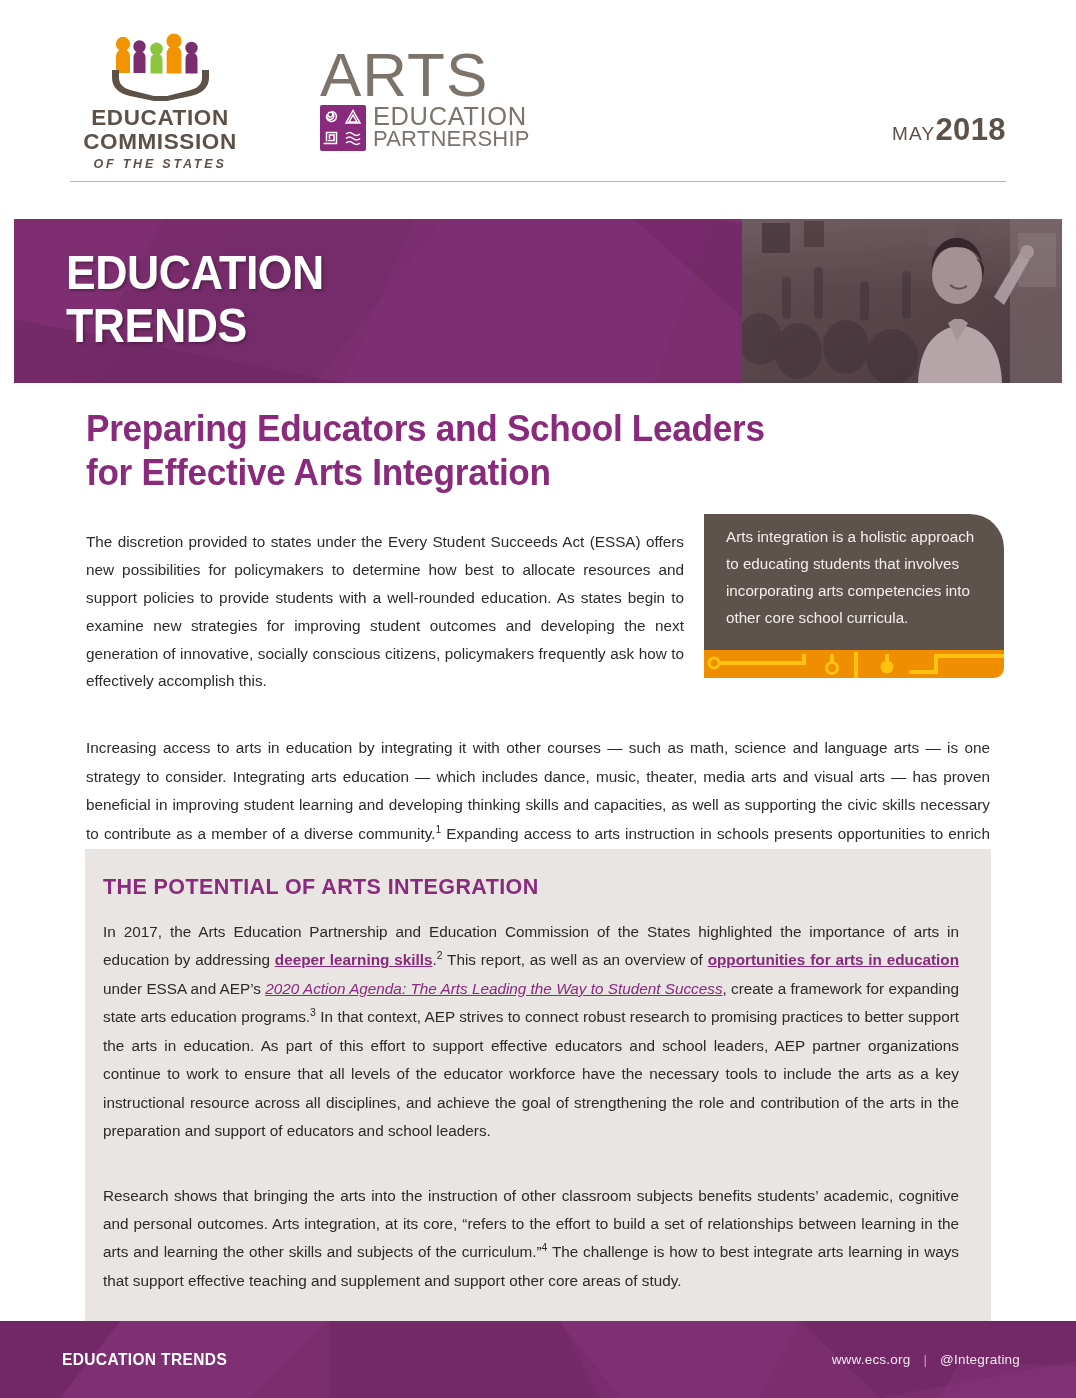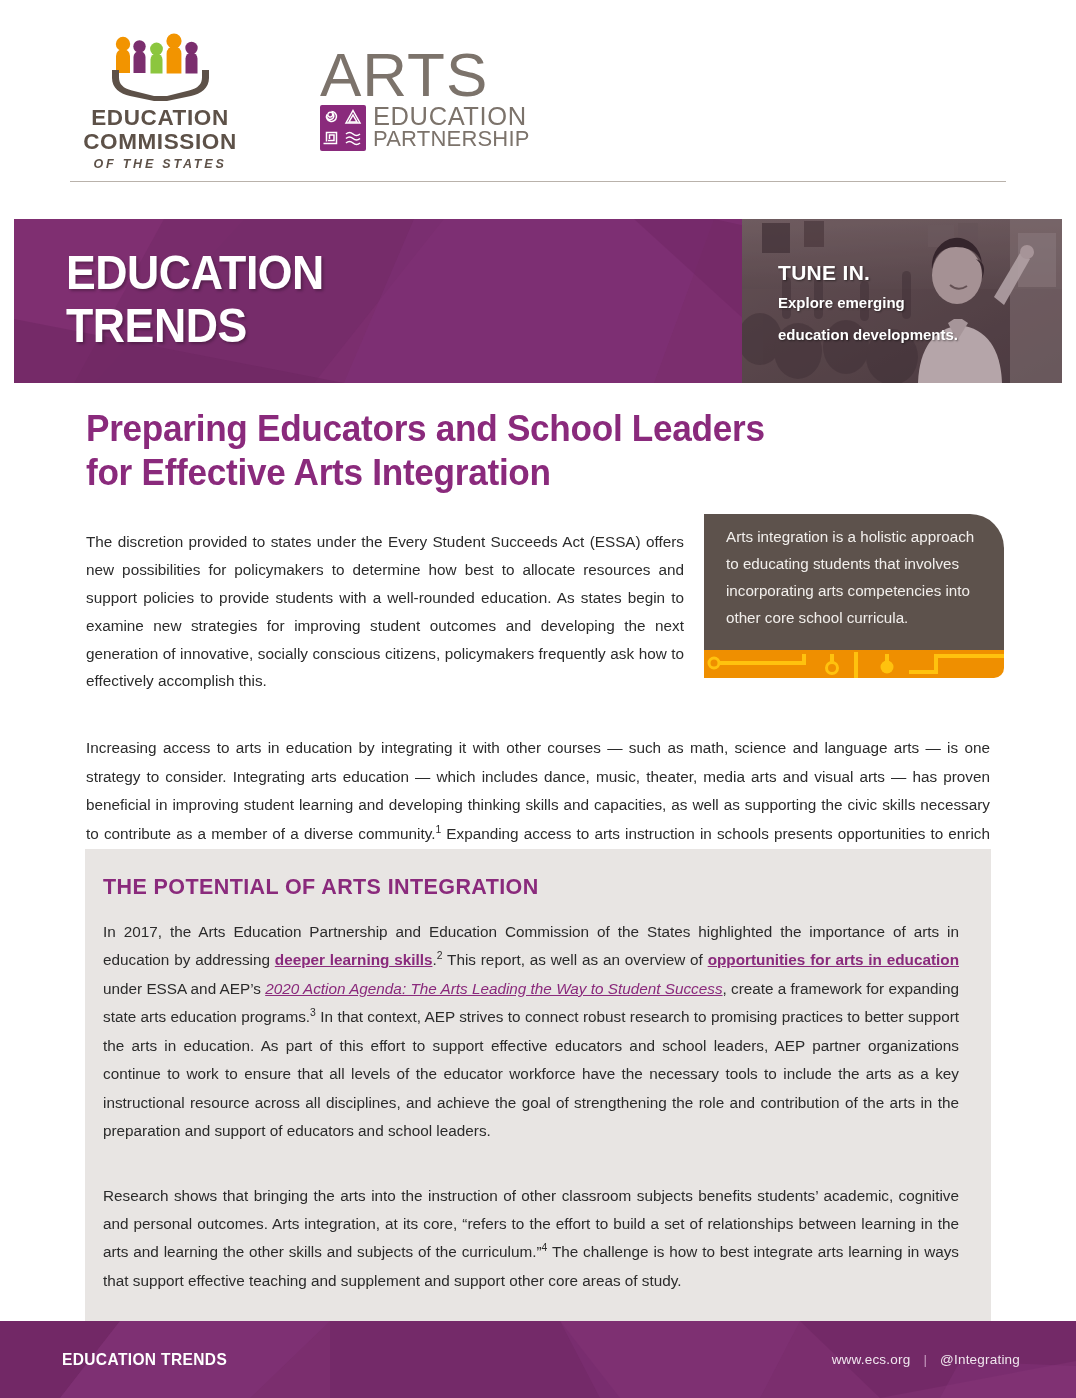--- a/index.html
+++ b/index.html
@@ -297,20 +297,23 @@
             <path d="M26 38 q3.5 -3 7 0 t7 0"></path>
           </g>
         </svg>
         <div class="aep-text">
           <div class="aep-edu">EDUCATION</div>
           <div class="aep-part">PARTNERSHIP</div>
         </div>
       </div>
     </div>
 
+    <div class="header-date">
+      <span class="date-month">MAY</span><span class="date-year">2018</span>
+    </div>
   </div>
   <div class="header-rule"></div>
 </div>
 
 <div class="banner">
   <svg class="banner-facets" viewBox="0 0 1048 164" preserveAspectRatio="none">
     <rect width="1048" height="164" fill="#7b2e6e"></rect>
     <polygon points="0,0 230,0 80,164 0,164" fill="#833275" opacity="0.55"></polygon>
     <polygon points="150,0 430,0 300,164 60,164" fill="#722966" opacity="0.5"></polygon>
     <polygon points="400,0 700,0 640,164 330,164" fill="#83327a" opacity="0.4"></polygon>
@@ -372,25 +375,20 @@
         <path d="M176 164 q2 -52 42 -58 q40 6 42 58 z" fill="#e4ded8"></path>
 
         <path d="M206 104 L215 122 L226 104 L220 100 L212 100 Z" fill="#cfc8c1"></path>
 
         <path d="M208 66 q8 7 17 1" fill="none" stroke="#6e625c" stroke-width="2"></path>
       </g>
 
       <rect width="320" height="164" fill="#7b2e6e" opacity="0.16"></rect>
       <rect width="320" height="164" fill="#2e2622" opacity="0.18"></rect>
     </svg>
-    <div class="tune-text">
-      <div class="tune-head">TUNE IN.</div>
-      <div class="tune-sub">Explore emerging</div>
-      <div class="tune-sub">education developments.</div>
-    </div>
   </div>
 </div>
 
 <div class="article">
 
   <h1 class="article-title">
     <span>Preparing Educators and School Leaders</span><br>
     <span>for Effective Arts Integration</span>
   </h1>
 

